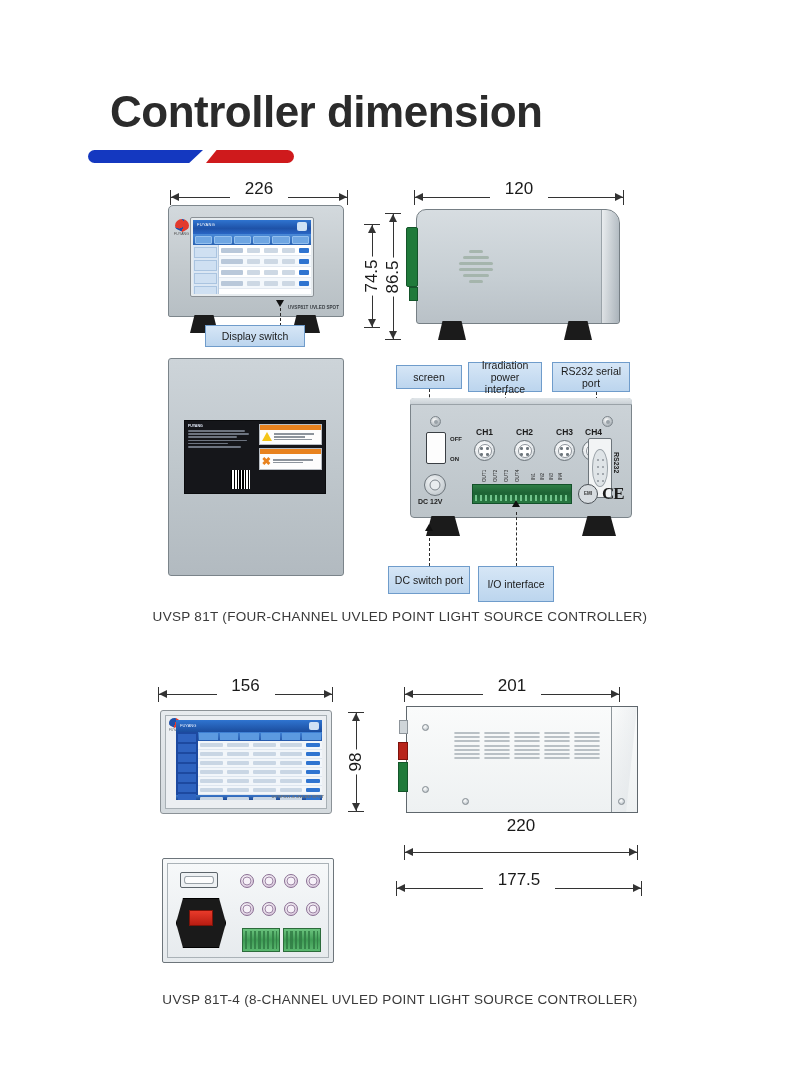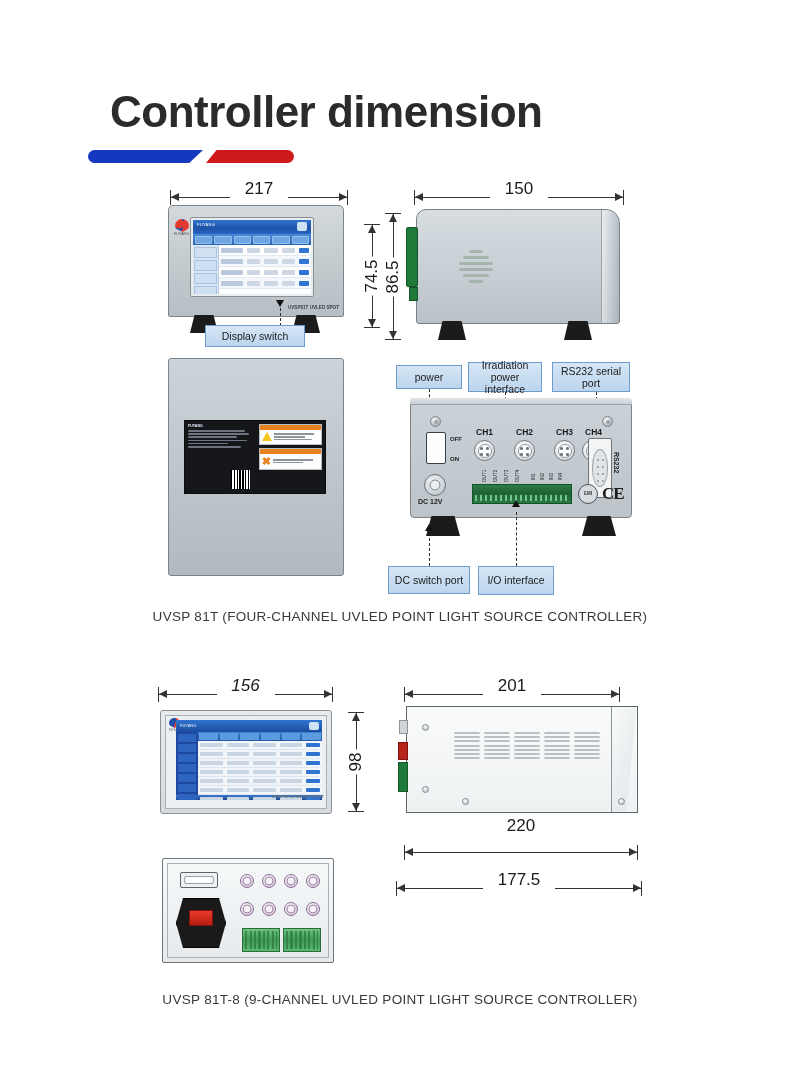--- a/index.html
+++ b/index.html
@@ -401,30 +401,30 @@
   <div class="accent-blue"></div>
   <div class="accent-red"></div>
 </div>
 
 <div class="dim-h" style="left:170px; top:183px; width:178px;">
   <div class="line"></div>
     <div class="cap-l"></div>
     <div class="cap-r"></div>
   <div class="arr-l"></div>
     <div class="arr-r"></div>
-  <div class="val">217</div>
+  <div class="val">226</div>
 </div>
 
 <div class="dim-h" style="left:414px; top:183px; width:210px;">
   <div class="line"></div>
     <div class="cap-l"></div>
     <div class="cap-r"></div>
   <div class="arr-l"></div>
     <div class="arr-r"></div>
-  <div class="val">150</div>
+  <div class="val">120</div>
 </div>
 
 <div class="dim-v" style="left:360px; top:224px; height:104px;">
   <div class="line"></div>
     <div class="cap-t"></div>
     <div class="cap-b"></div>
   <div class="arr-t"></div>
     <div class="arr-b"></div>
   <div class="val">74.5</div>
 </div>
@@ -562,21 +562,21 @@
               <i style="width:88%"></i>
               <i style="width:66%"></i>
             </div>
         </div>
       </div>
     </div>
     <div class="lbl-qr"></div>
   </div>
 </div>
 
-<div class="callout" style="left:396px; top:365px; width:66px; height:24px;">power</div>
+<div class="callout" style="left:396px; top:365px; width:66px; height:24px;">screen</div>
 <div class="leader" style="left:429px; top:389px; height:24px;"></div>
 <div class="leader-arrow down" style="left:424.5px; top:411px;"></div>
 
 <div class="callout" style="left:468px; top:362px; width:74px; height:30px;">Irradiation power interface</div>
 <div class="leader" style="left:505px; top:392px; height:30px;"></div>
 <div class="leader-arrow down" style="left:500.5px; top:420px;"></div>
 
 <div class="callout" style="left:552px; top:362px; width:78px; height:30px;">RS232 serial port</div>
 <div class="leader" style="left:596px; top:392px; height:38px;"></div>
 <div class="leader-arrow down" style="left:591.5px; top:428px;"></div>
@@ -659,25 +659,25 @@
   <div class="foot" style="left:16px; top:118px; width:34px; height:20px;"></div>
   <div class="foot" style="left:172px; top:118px; width:34px; height:20px;"></div>
 </div>
 
 <div class="leader" style="left:429px; top:538px; height:28px;"></div>
 <div class="leader-arrow up" style="left:424.5px; top:524px;"></div>
 <div class="callout" style="left:388px; top:566px; width:82px; height:28px;">DC switch port</div>
 
 <div class="leader" style="left:516px; top:512px; height:54px;"></div>
 <div class="leader-arrow up" style="left:511.5px; top:500px;"></div>
-<div class="callout" style="left:478px; top:566px; width:76px; height:29px;">I/O interface</div>
+<div class="callout" style="left:478px; top:566px; width:76px; height:36px;">I/O interface</div>
 
 <div class="caption" style="left:0; top:609px;">UVSP 81T (FOUR-CHANNEL UVLED POINT LIGHT SOURCE CONTROLLER)</div>
 
-<div class="dim-h" style="left:158px; top:680px; width:175px;font-style:italic;">
+<div class="dim-h" style="left:158px; top:680px; width:175px;">
   <div class="line"></div>
     <div class="cap-l"></div>
     <div class="cap-r"></div>
   <div class="arr-l"></div>
     <div class="arr-r"></div>
   <div class="val">156</div>
 </div>
 
 <div class="dim-h" style="left:404px; top:680px; width:216px;">
   <div class="line"></div>
@@ -875,13 +875,13 @@
   <div class="conn8" style="left:144px; top:44px;"></div>
 
   <div class="term2" style="left:80px; top:70px; width:38px; height:24px;">
     <div class="rows"></div>
   </div>
   <div class="term2" style="left:121px; top:70px; width:38px; height:24px;">
     <div class="rows"></div>
   </div>
 </div>
 
-<div class="caption" style="left:0; top:992px;">UVSP 81T-8 (9-CHANNEL UVLED POINT LIGHT SOURCE CONTROLLER)</div>
+<div class="caption" style="left:0; top:992px;">UVSP 81T-4 (8-CHANNEL UVLED POINT LIGHT SOURCE CONTROLLER)</div>
 
 </body></html>

